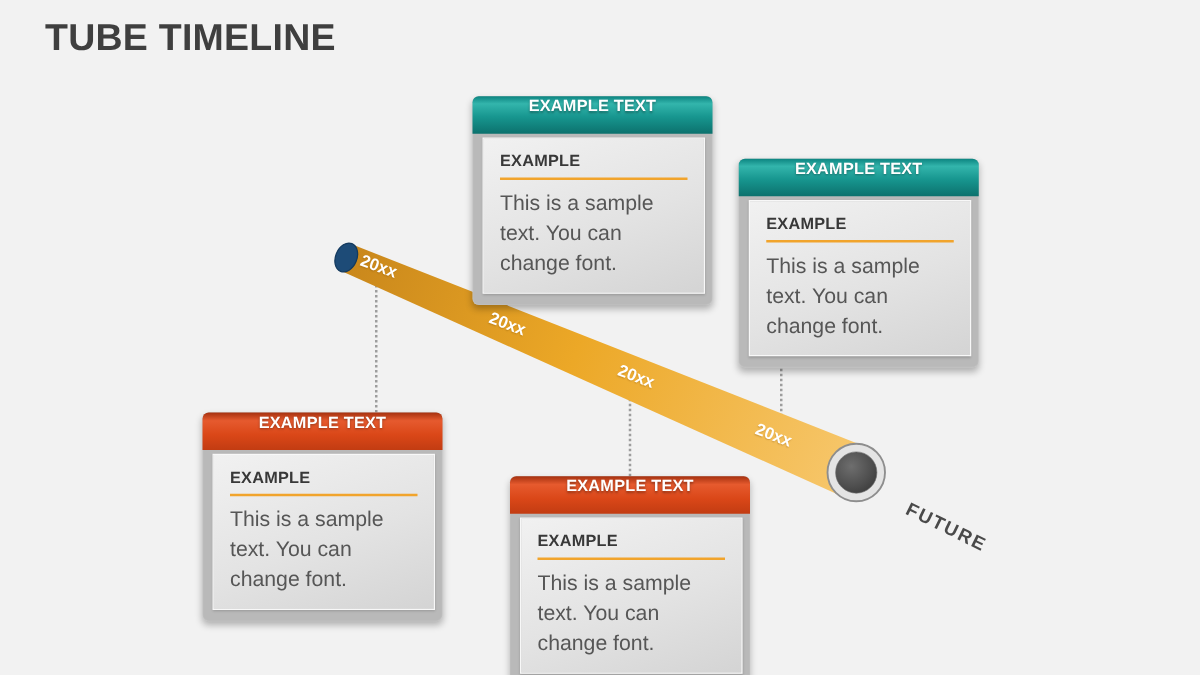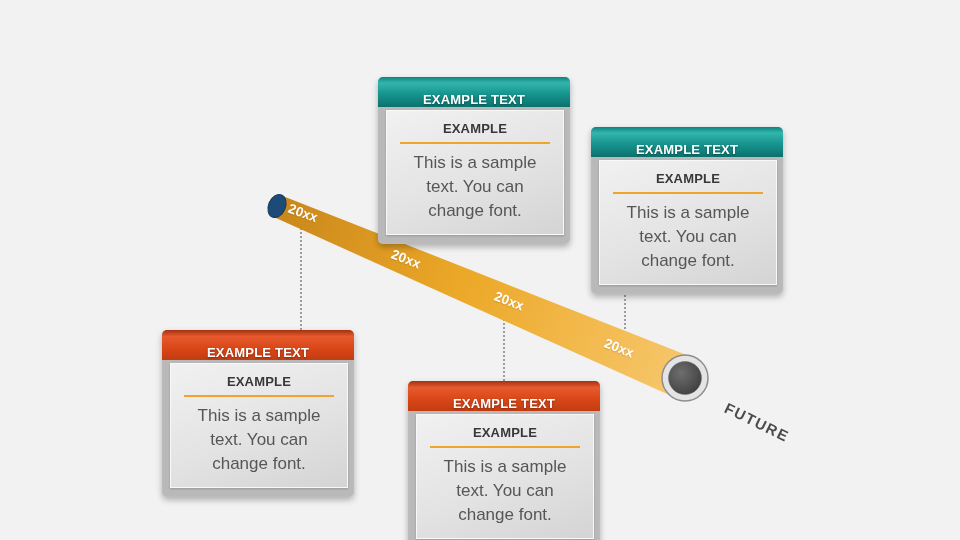--- a/index.html
+++ b/index.html
@@ -25,40 +25,41 @@
   .year-3{left:509px;top:301px;}
   .year-4{left:619px;top:348px;}
 
   .future-label{position:absolute;left:757px;top:422px;z-index:2;color:#4a4a4a;
     font-size:15px;font-weight:bold;letter-spacing:1.5px;
     transform:translate(-50%,-50%) rotate(26deg);white-space:nowrap;}
 
   
   .callout{position:absolute;width:192px;z-index:3;background:#b9b9b9;border-radius:5px;
     box-shadow:0 3px 6px rgba(0,0,0,0.28), inset 0 0 1px rgba(255,255,255,0.5);}
-  .callout-header{height:30px;border-radius:5px 5px 0 0;display:flex;align-items:flex-end;justify-content:center;
+  .callout-header{height:30px;border-radius:5px 5px 0 0;display:flex;align-items:flex-start;justify-content:center;
     color:#ffffff;font-weight:bold;font-size:13px;letter-spacing:0.2px;text-shadow:0 1px 2px rgba(0,0,0,0.35);}
   .teal .callout-header{background:linear-gradient(180deg,#0c8480 0%,#33b5ac 20%,#17968f 55%,#0c716d 100%);}
   .orange .callout-header{background:linear-gradient(180deg,#a5310f 0%,#e65a2e 22%,#da4718 60%,#c23c12 100%);}
   .callout-body{margin:3px 6px 9px 8px;background:linear-gradient(160deg,#f1f1f1 0%,#e3e3e3 55%,#d4d4d4 100%);
-    border:1px solid #f8f8f8;padding:10px 13px 12px 13px;box-shadow:0 1px 2px rgba(0,0,0,0.18);text-align:center;}
+    border:1px solid #f8f8f8;padding:10px 13px 12px 13px;box-shadow:0 1px 2px rgba(0,0,0,0.18);}
   .body-title{font-size:13px;font-weight:bold;color:#383838;letter-spacing:0.2px;}
   .body-rule{border:none;height:0;border-top:2px solid #f1a42c;margin:6px 0 7px 0;}
   .body-text{font-size:17px;color:#565656;line-height:1.4;}
 
   .pos-top-mid{left:378px;top:77px;}
   .pos-top-right{left:591px;top:127px;}
   .pos-bot-left{left:162px;top:330px;}
   .pos-bot-mid{left:408px;top:381px;}
 </style>
 </head>
 <body>
 
 <div class="slide">
 
+  <h1 class="slide-title">TUBE TIMELINE</h1>
 
   <div class="connector conn-1"></div>
   <div class="connector conn-2"></div>
   <div class="connector conn-3"></div>
   <div class="connector conn-4"></div>
 
   <svg class="tube-svg" width="960" height="540" viewBox="0 0 960 540">
     <defs>
       <linearGradient id="tubeGrad" gradientUnits="userSpaceOnUse" x1="277" y1="206" x2="685" y2="378">
         <stop offset="0" stop-color="#c9871b"></stop>

